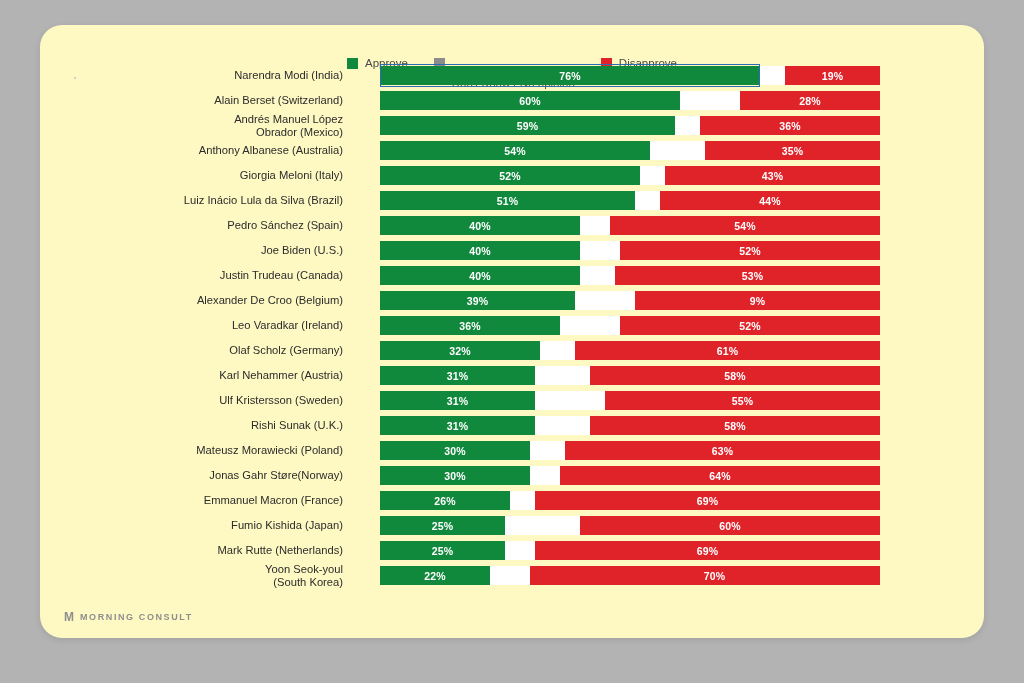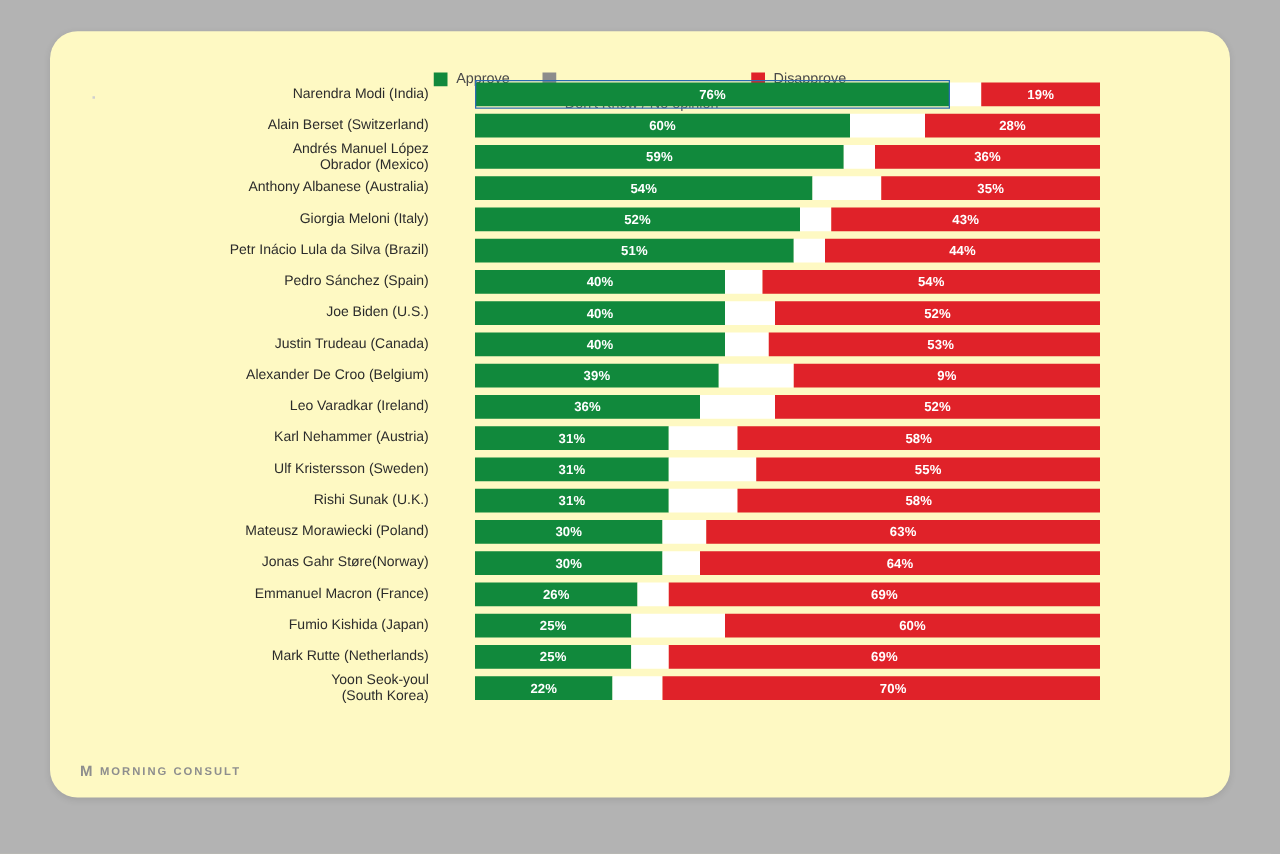--- a/index.html
+++ b/index.html
@@ -208,21 +208,21 @@
           <div class="seg seg-approve" style="width: 260px;">
             <span>52%</span>
           </div>
           <div class="seg seg-dk" style="width: 25px;"></div>
           <div class="seg seg-dis" style="width: 215px;">
             <span>43%</span>
           </div>
         </div>
       </div>
       <div class="row">
-        <div class="row-label">Petr Inácio Lula da Silva (Brazil)</div>
+        <div class="row-label">Luiz Inácio Lula da Silva (Brazil)</div>
         <div class="bars">
           <div class="seg seg-approve" style="width: 255px;">
             <span>51%</span>
           </div>
           <div class="seg seg-dk" style="width: 25px;"></div>
           <div class="seg seg-dis" style="width: 220px;">
             <span>44%</span>
           </div>
         </div>
       </div>
@@ -276,20 +276,32 @@
       </div>
       <div class="row">
         <div class="row-label">Leo Varadkar (Ireland)</div>
         <div class="bars">
           <div class="seg seg-approve" style="width: 180px;">
             <span>36%</span>
           </div>
           <div class="seg seg-dk" style="width: 60px;"></div>
           <div class="seg seg-dis" style="width: 260px;">
             <span>52%</span>
+          </div>
+        </div>
+      </div>
+      <div class="row">
+        <div class="row-label">Olaf Scholz (Germany)</div>
+        <div class="bars">
+          <div class="seg seg-approve" style="width: 160px;">
+            <span>32%</span>
+          </div>
+          <div class="seg seg-dk" style="width: 35px;"></div>
+          <div class="seg seg-dis" style="width: 305px;">
+            <span>61%</span>
           </div>
         </div>
       </div>
       <div class="row">
         <div class="row-label">Karl Nehammer (Austria)</div>
         <div class="bars">
           <div class="seg seg-approve" style="width: 155px;">
             <span>31%</span>
           </div>
           <div class="seg seg-dk" style="width: 55px;"></div>

